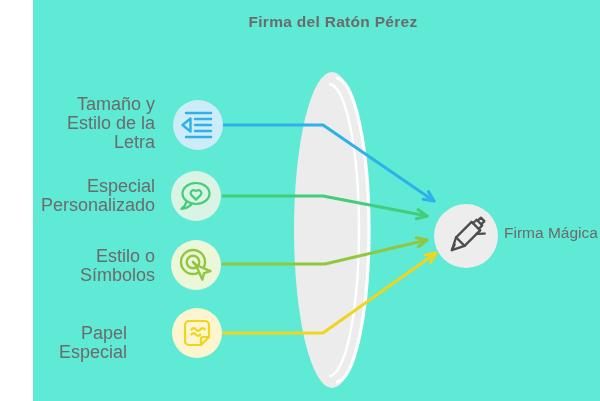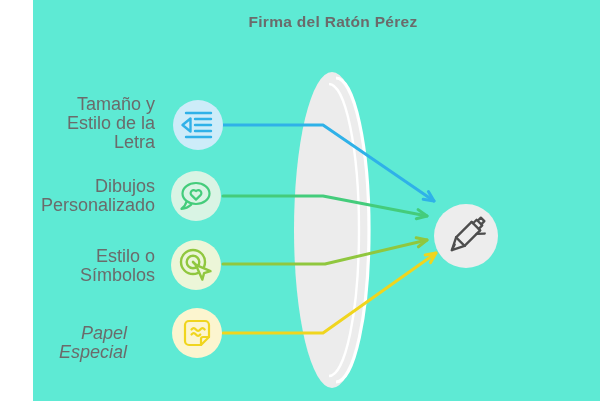--- a/index.html
+++ b/index.html
@@ -12,21 +12,21 @@
     font-size:15.5px;font-weight:600;letter-spacing:.3px;color:#6b6b6b;
   }
   .svg-layer{position:absolute;top:0;left:0;z-index:1;}
   .node-label{
     position:absolute;text-align:right;font-size:18px;line-height:19px;
     white-space:pre-line;color:#6b6b6b;z-index:2;
   }
   .lbl-1{top:95px;right:466px;}
   .lbl-2{top:177px;right:466px;}
   .lbl-3{top:247px;right:466px;}
-  .lbl-4{top:324px;right:494px;font-style:italic;}
+  .lbl-4{top:324px;right:494px;}
   .icon-wrap{position:absolute;z-index:2;width:50px;height:50px;}
   .ic-1{left:140px;top:100px;}
   .ic-2{left:138px;top:171px;}
   .ic-3{left:138px;top:240px;}
   .ic-4{left:139px;top:308px;}
   .center-node{position:absolute;left:401px;top:204px;width:64px;height:64px;z-index:2;}
   .center-label{
     position:absolute;left:471px;top:224px;font-size:15.5px;color:#6b6b6b;z-index:2;
   }
 </style>
@@ -53,21 +53,21 @@
       <path d="M383.2,237.8 L394,240 L385.4,246.8" stroke="#90c73e"></path>
 
       <path d="M190,333 L290,333 L403,253" stroke="#f0d51e"></path>
       <path d="M392.2,255 L403,253 L397.6,262.6" stroke="#f0d51e"></path>
     </g>
   </svg>
 
   <div class="node-label lbl-1">Tamaño y
 Estilo de la
 Letra</div>
-  <div class="node-label lbl-2">Dibujos
+  <div class="node-label lbl-2">Especial
 Personalizado</div>
   <div class="node-label lbl-3">Estilo o
 Símbolos</div>
   <div class="node-label lbl-4">Papel Especial</div>
 
   <div class="icon-wrap ic-1">
     <svg width="50" height="50" viewBox="0 0 50 50">
       <circle cx="25" cy="25" r="25" fill="#cdecf9"></circle>
       <g fill="none" stroke-width="2.4" stroke-linecap="round" stroke-linejoin="round" stroke="#2fb1e8">
         <path d="M13,13 H38"></path>
@@ -124,14 +124,15 @@
         <path d="M26,40 V18 M38,40 V18"></path>
         <path d="M26,18 H38"></path>
         <path d="M28,18 V13 H36 V18"></path>
         <path d="M29.5,13 V8.5 H34.5 V13"></path>
         <path d="M38,23 L43.5,17"></path>
         <path d="M32,52 L30,46"></path>
       </g>
     </svg>
   </div>
 
+  <div class="center-label">Firma Mágica</div>
 
 </div>
 
 </body></html>

